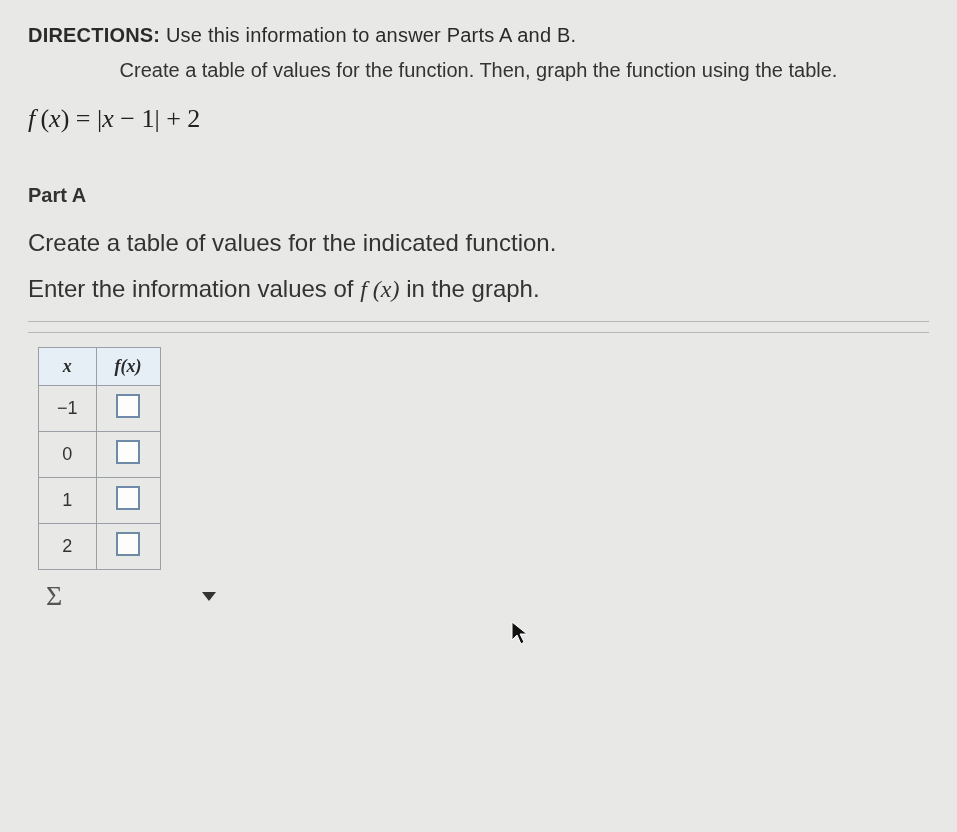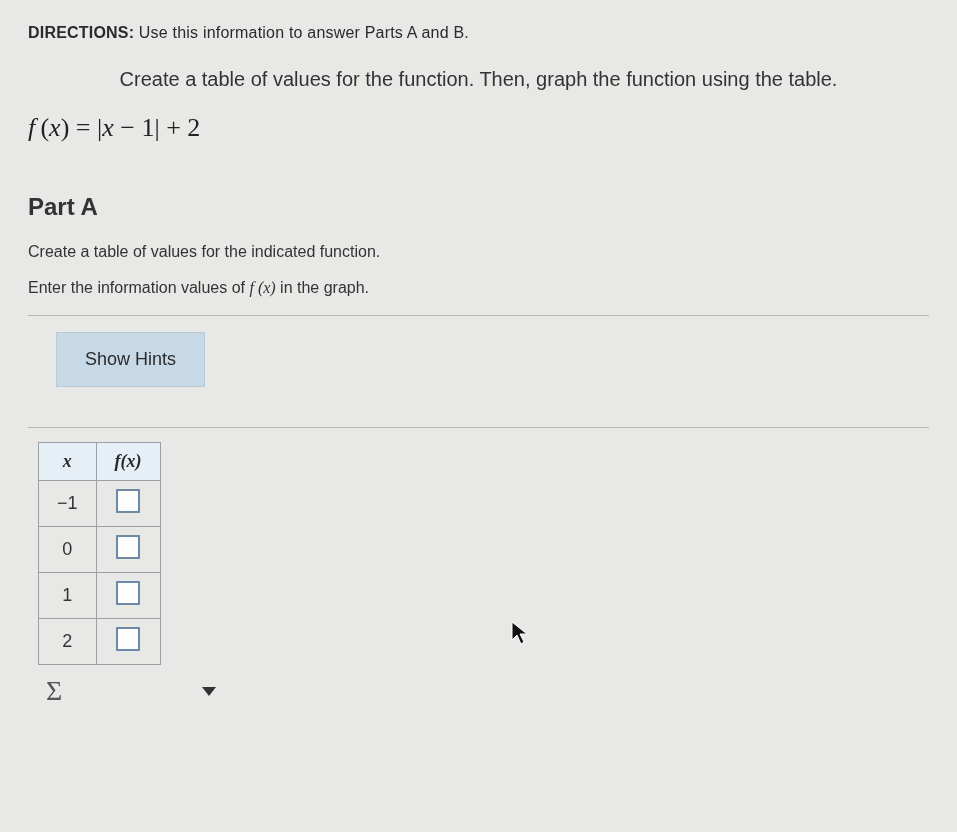--- a/index.html
+++ b/index.html
@@ -7,47 +7,47 @@
     margin: 0;
     padding: 24px 28px;
     font-family: Arial, Helvetica, sans-serif;
     background: #e8e8e6;
     color: #2a2a2a;
     width: 957px;
     height: 832px;
     overflow: hidden;
   }
   .directions {
-    font-size: 16px;
-    margin-bottom: 26px;
+    font-size: 20px;
+    margin-bottom: 12px;
     letter-spacing: 0.2px;
   }
   .directions b { font-weight: 700; }
   .prompt {
     font-size: 20px;
     margin-bottom: 22px;
     color: #333;
     text-align: center;
   }
   .equation {
     font-family: "Times New Roman", Times, serif;
     font-size: 26px;
     font-style: italic;
     color: #222;
     margin-bottom: 50px;
   }
   .equation .nit { font-style: normal; }
   .part-label {
-    font-size: 24px;
+    font-size: 20px;
     font-weight: 700;
     margin-bottom: 22px;
     color: #333;
   }
   .part-text {
-    font-size: 16px;
+    font-size: 24px;
     margin-bottom: 18px;
     color: #333;
   }
   .fx {
     font-family: "Times New Roman", Times, serif;
     font-style: italic;
   }
   .panel {
     border-top: 1px solid #b7b7b5;
     margin-top: 10px;
@@ -144,21 +144,20 @@
 
 <div class="part-label">Part A</div>
 
 <div class="part-text">Create a table of values for the indicated function.</div>
 
 <div class="part-text">
   <span>Enter the information values of </span><span class="fx">f (x)</span><span> in the graph.</span>
 </div>
 
 <div class="panel">
-  <div class="hints-btn">Show Hints</div>
 
   <div class="table-wrap">
     <table class="vals">
       <tbody>
           <tr>
         <th>x</th>
         <th>f(x)</th>
       </tr>
       <tr>
         <td class="xcol">−1</td>

